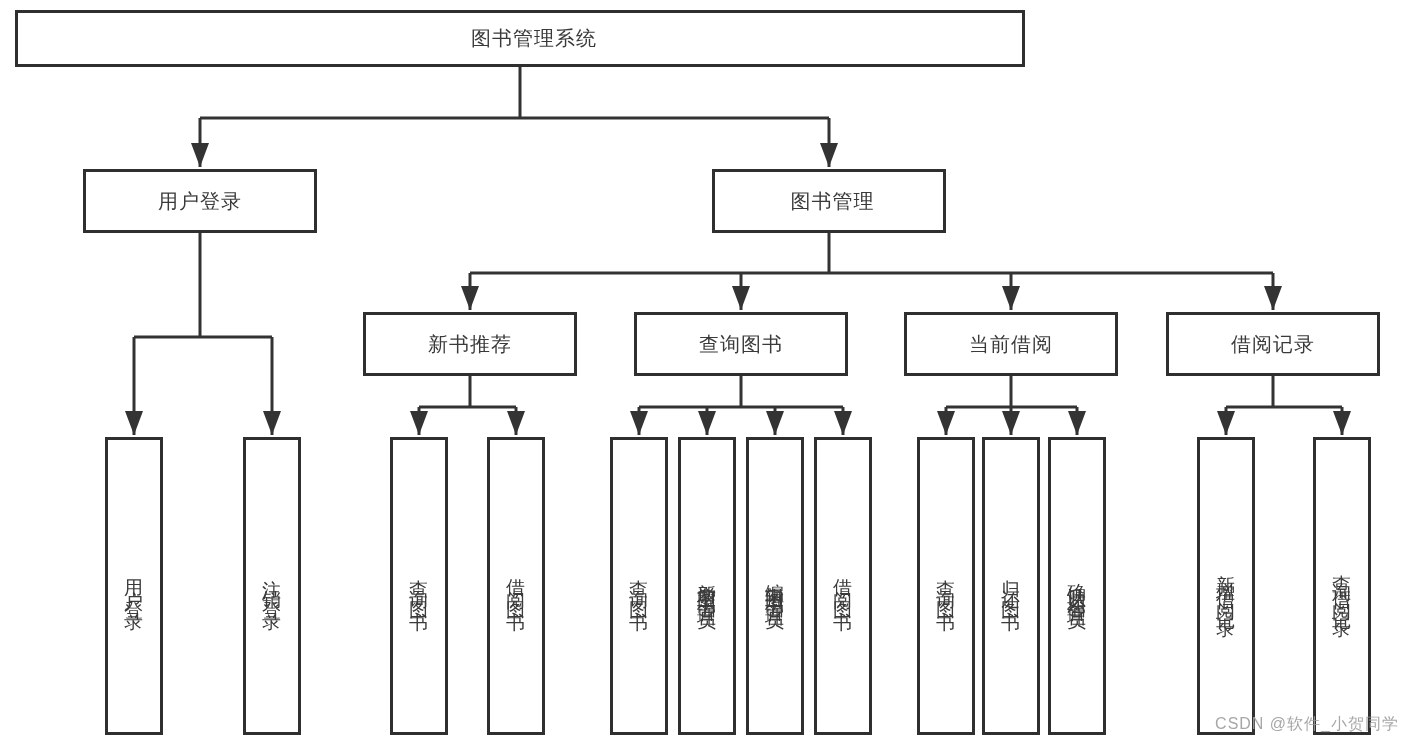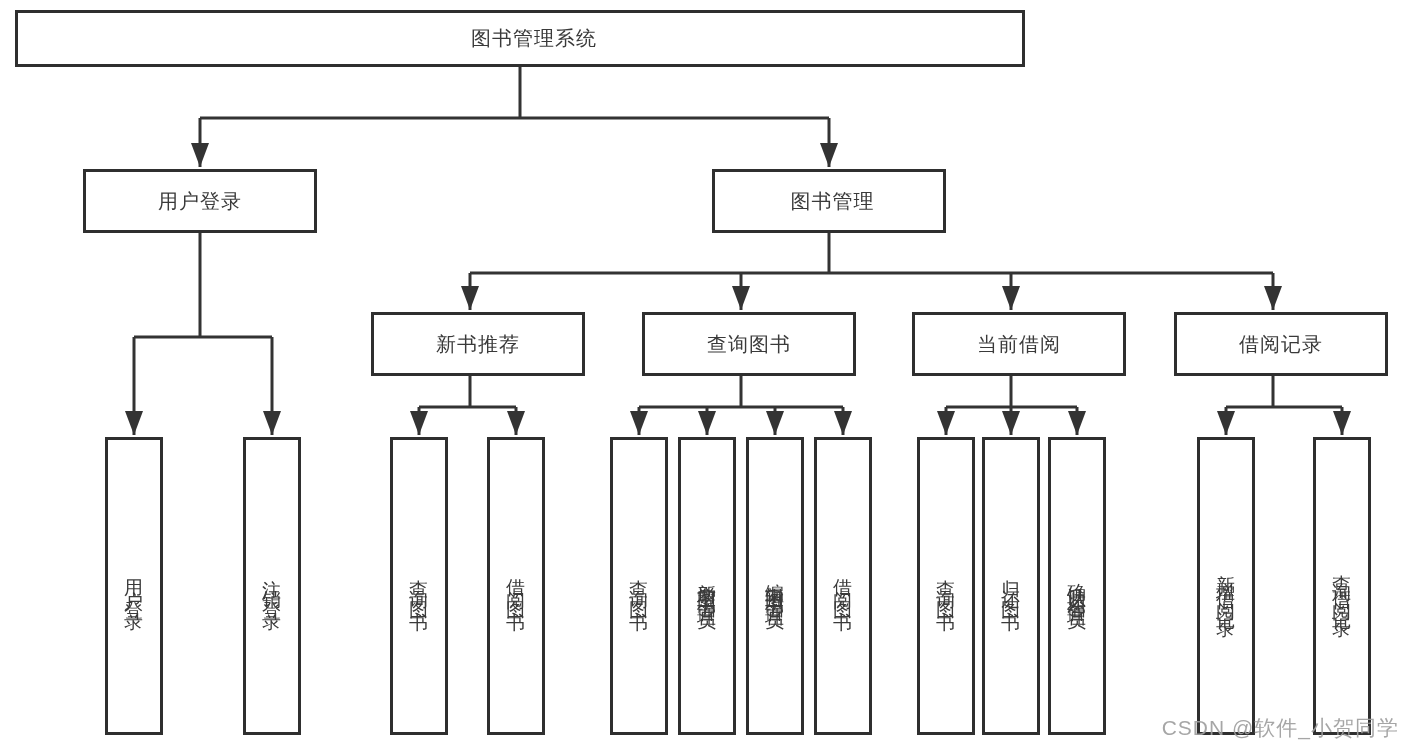--- a/index.html
+++ b/index.html
@@ -39,21 +39,21 @@
   }
   .node.hbox {
     font-size: 20px;
     letter-spacing: 1px;
     white-space: nowrap;
   }
   .node.root {
     left: 15px; top: 10px; width: 1010px; height: 57px; padding-left: 28px;
   }
   .node.lvl1 { top: 169px; width: 234px; height: 64px; }
-  .node.lvl2 { top: 312px; width: 214px; height: 64px; margin-left: 8px; }
+  .node.lvl2 { top: 312px; width: 214px; height: 64px; }
   .leaf {
     position: absolute;
     box-sizing: border-box;
     top: 437px;
     width: 58px;
     height: 298px;
     background: #ffffff;
     border: 3px solid #2f2f2f;
     display: flex;
     align-items: center;
@@ -67,22 +67,22 @@
     font-size: 19px;
     line-height: 1;
     letter-spacing: 11px;
     white-space: nowrap;
   }
   .leaf.len6 span { letter-spacing: 9px; }
   .leaf.len9 span { letter-spacing: 4px; }
   .watermark {
     position: absolute;
     right: 6px;
-    bottom: 5px;
-    font-size: 21px;
+    bottom: 12px;
+    font-size: 16px;
     color: rgba(158, 158, 158, 0.92);
     letter-spacing: 1px;
     z-index: 5;
     white-space: nowrap;
   }
 </style>
 </head>
 <body>
 
 <div class="canvas">

